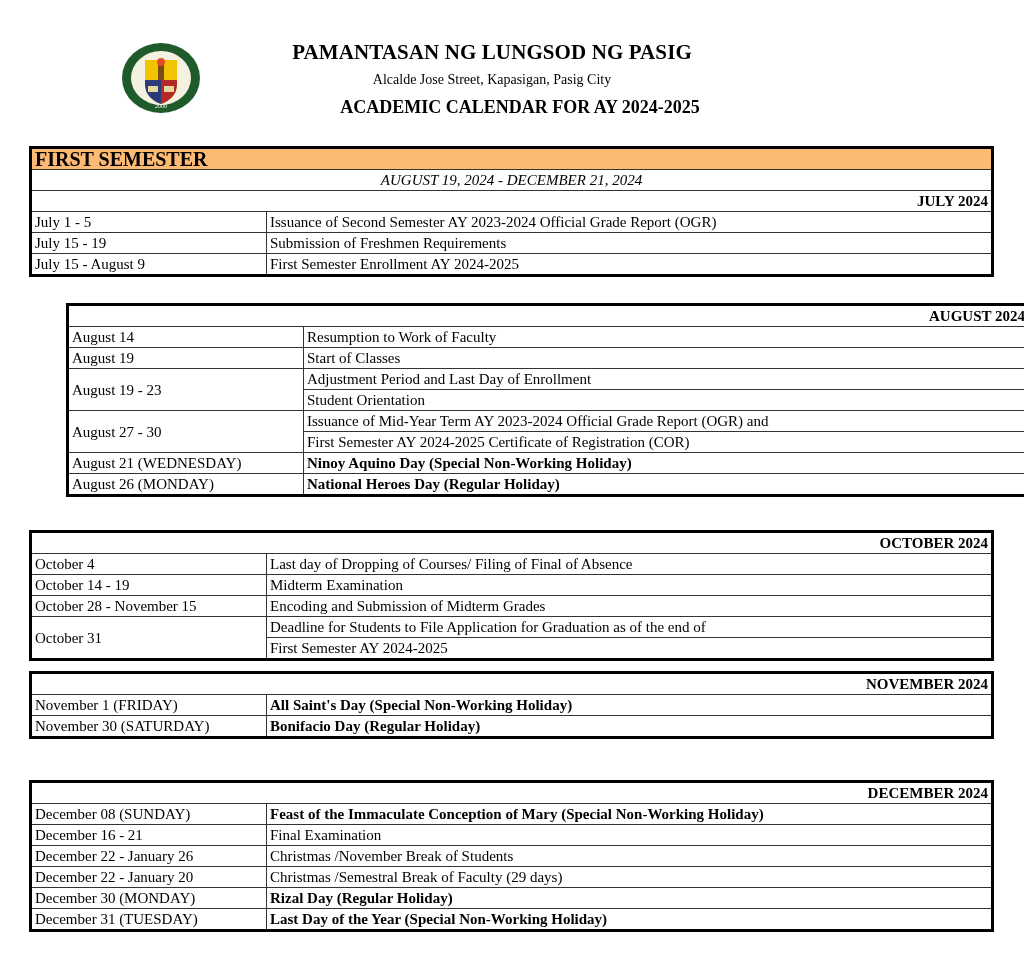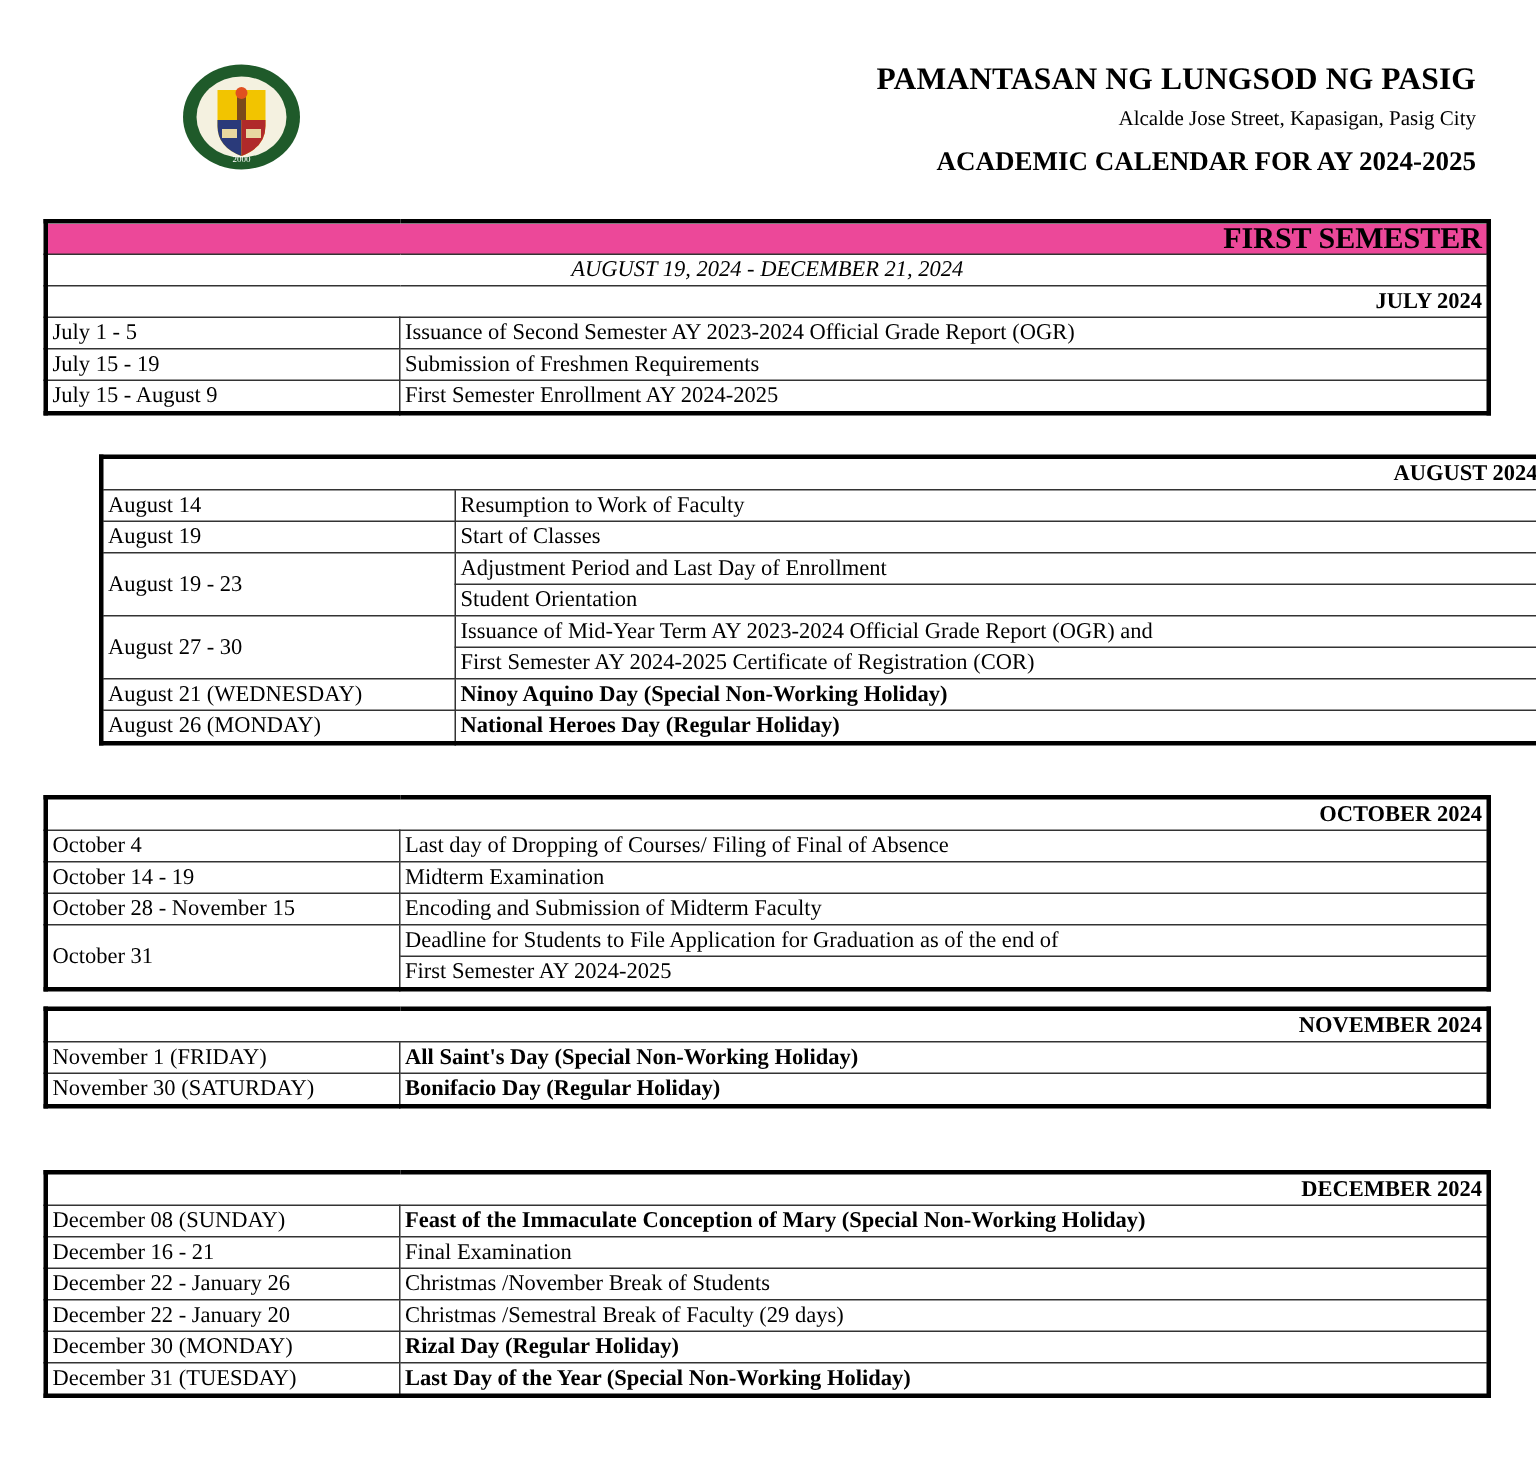--- a/index.html
+++ b/index.html
@@ -1,35 +1,35 @@
 <!DOCTYPE html>
 <html><head>
 <meta charset="utf-8">
 <style>
   html, body { margin:0; padding:0; background:#ffffff; }
   body { width:1024px; height:974px; position:relative; overflow:hidden;
          font-family:"Liberation Serif", "DejaVu Serif", serif; color:#000; }
 
   .header { position:absolute; left:0; top:0; width:1024px; height:130px; }
   .logo { position:absolute; left:121px; top:42px; width:80px; height:72px; }
-  .title { position:absolute; left:0; width:984px; text-align:right; }
+  .title { position:absolute; left:0; width:984px; text-align:center; }
   .t1 { top:40px; left:0px; font-weight:bold; font-size:21px; letter-spacing:0.1px; }
   .t1, .t2, .t3 { padding-left:0px; }
   .t1 { transform:translateX(0); }
   .t2 { top:72px; font-size:14px; }
-  .t3 { top:97px; font-weight:bold; font-size:18px; }
+  .t3 { top:97px; font-weight:bold; font-size:18px;padding-left:28px; }
 
   table.cal { position:absolute; left:29px; width:965px; border-collapse:collapse;
               border:3px solid #000; table-layout:fixed; font-size:15px; }
   table.cal td { border:1px solid #333; padding:0 3px; height:20px; line-height:20px;
                  white-space:nowrap; overflow:hidden; vertical-align:middle; }
   table.cal col.c1 { width:236px; }
   .month td { font-weight:bold; border-bottom:3px solid #000;text-align:right; }
   .bold { font-weight:bold; }
-  .sem-title td { background:#ec4899; text-align:right; font-weight:bold; font-size:20px;
+  .sem-title td { background:#fdba74; text-align:left; font-weight:bold; font-size:20px;
                   height:24px; line-height:24px; border-bottom:3px solid #000; }
   .sem-range td { text-align:center; font-style:italic; font-size:15px; height:18px; line-height:18px;
                   border-bottom:3px solid #000; }
 </style>
 </head>
 <body>
 
 <div class="header">
   <svg class="logo" viewBox="0 0 80 72">
     <ellipse cx="40" cy="36" rx="39" ry="35" fill="#1f5a2a"></ellipse>
@@ -131,21 +131,21 @@
         <tr>
           <td rowspan="1">October 4</td>
           <td>Last day of Dropping of Courses/ Filing of Final of Absence</td>
         </tr>
         <tr>
           <td rowspan="1">October 14 - 19</td>
           <td>Midterm Examination</td>
         </tr>
         <tr>
           <td rowspan="1">October 28 - November 15</td>
-          <td>Encoding and Submission of Midterm Faculty</td>
+          <td>Encoding and Submission of Midterm Grades</td>
         </tr>
         <tr>
           <td rowspan="2">October 31</td>
           <td>Deadline for Students to File Application for Graduation as of the end of</td>
         </tr>
         <tr>
           <td>First Semester AY 2024-2025</td>
         </tr>
       </tbody>
     </table>

